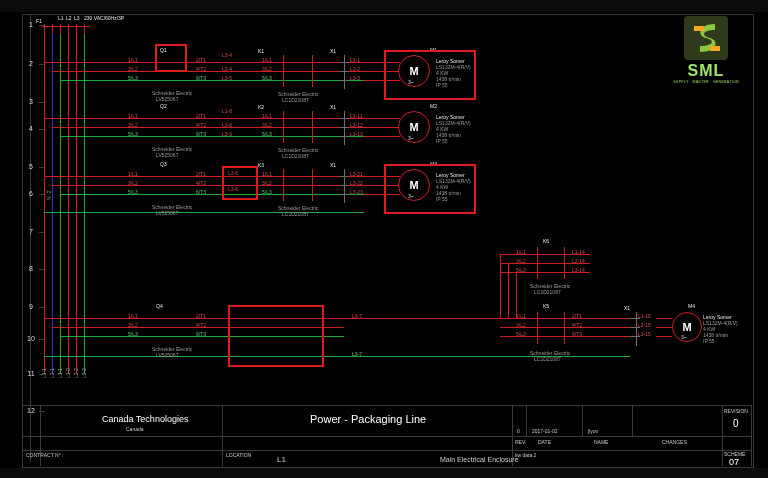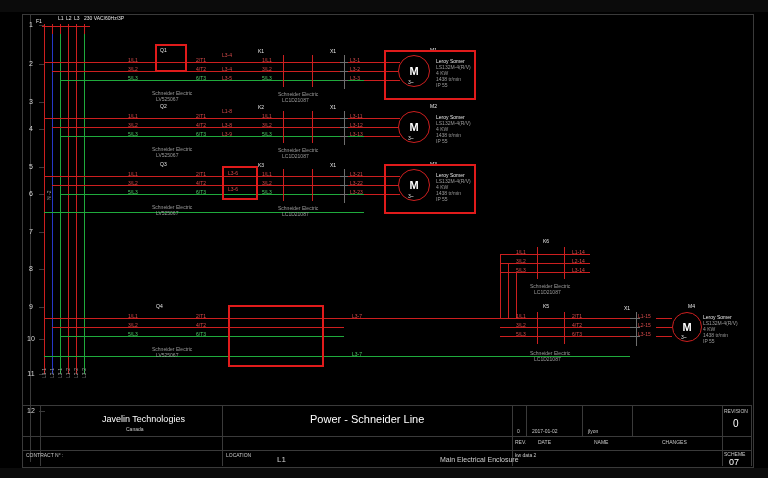--- a/index.html
+++ b/index.html
@@ -373,38 +373,48 @@
   <div class="lbl dim" style="left:703px;top:326px">4 KW</div>
   <div class="lbl dim" style="left:703px;top:332px">1438 tr/min</div>
   <div class="lbl dim" style="left:703px;top:338px">IP 55</div>
 
   <div class="hl" style="left:155px;top:44px;width:28px;height:24px"></div>
   <div class="hl" style="left:384px;top:50px;width:88px;height:46px"></div>
   <div class="hl" style="left:222px;top:166px;width:32px;height:30px"></div>
   <div class="hl" style="left:384px;top:164px;width:88px;height:46px"></div>
   <div class="hl" style="left:228px;top:305px;width:92px;height:58px"></div>
 
+  <div class="logo">
+    <svg class="logo-mark" viewBox="0 0 44 44">
+      <rect x="0" y="0" width="44" height="44" rx="4" fill="#2f3a1a"></rect>
+      <path d="M31 8 C14 8 13 20 22 22 C31 24 30 30 16 30 L16 36 C34 36 35 24 26 22 C17 20 18 14 31 14 Z" fill="#8cc63f"></path>
+      <path d="M10 10 h10 v5 h-10z" fill="#f5a623"></path>
+      <path d="M26 30 h10 v5 h-10z" fill="#f5a623"></path>
+    </svg>
+    <div class="logo-text">SML</div>
+    <div class="logo-tag">SUPPLY  ·  MASTER  ·  GENERATION</div>
+  </div>
 
   <div class="tb">
     <div class="tb-h" style="top:30px"></div>
     <div class="tb-h" style="top:44px"></div>
     <div class="tb-v" style="left:0"></div>
     <div class="tb-v" style="left:18px"></div>
     <div class="tb-v" style="left:200px"></div>
     <div class="tb-v" style="left:490px"></div>
     <div class="tb-v" style="left:504px;height:30px"></div>
     <div class="tb-v" style="left:560px;height:30px"></div>
     <div class="tb-v" style="left:610px;height:30px"></div>
     <div class="tb-v" style="left:700px"></div>
     <div class="tb-v" style="left:729px"></div>
 
-    <div class="tb-cell tb-sub" style="left:80px;top:8px;font-size:9px;color:#ffffff">Javelin Technologies</div>
+    <div class="tb-cell tb-sub" style="left:80px;top:8px;font-size:9px;color:#ffffff">Canada Technologies</div>
     <div class="tb-cell tb-small" style="left:104px;top:20px">Canada</div>
 
-    <div class="tb-cell tb-title" style="left:288px;top:7px">Power - Schneider Line</div>
+    <div class="tb-cell tb-title" style="left:288px;top:7px">Power - Packaging Line</div>
 
     <div class="tb-cell tb-small" style="left:702px;top:2px">REVISION</div>
     <div class="tb-cell tb-num" style="left:711px;top:12px">0</div>
 
     <div class="tb-cell tb-small" style="left:495px;top:22px">0</div>
     <div class="tb-cell tb-small" style="left:510px;top:22px">2017-01-02</div>
     <div class="tb-cell tb-small" style="left:566px;top:22px">jlyon</div>
 
     <div class="tb-cell tb-small" style="left:493px;top:33px">REV.</div>
     <div class="tb-cell tb-small" style="left:516px;top:33px">DATE</div>

